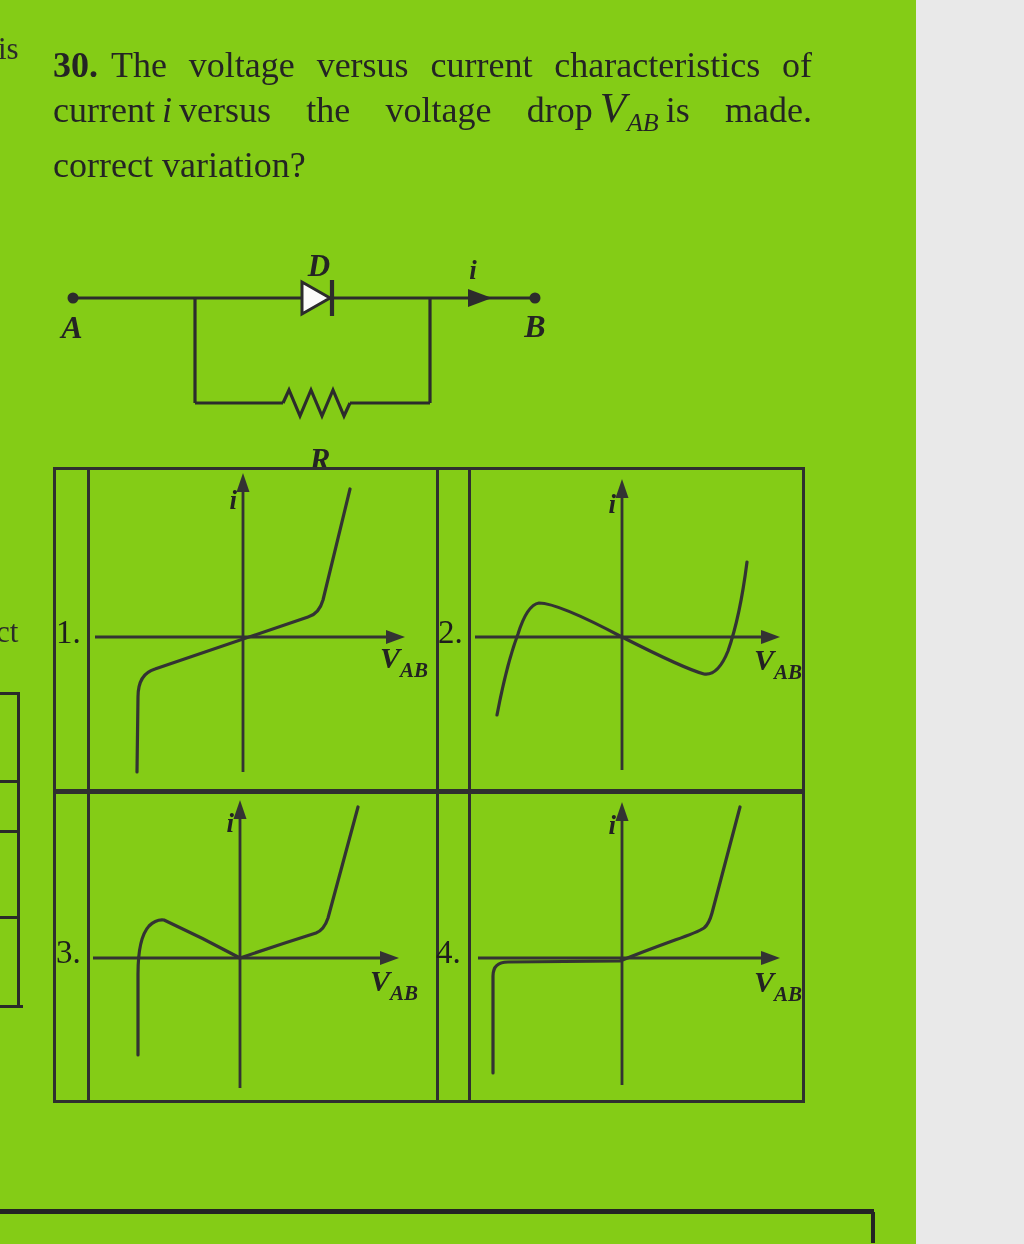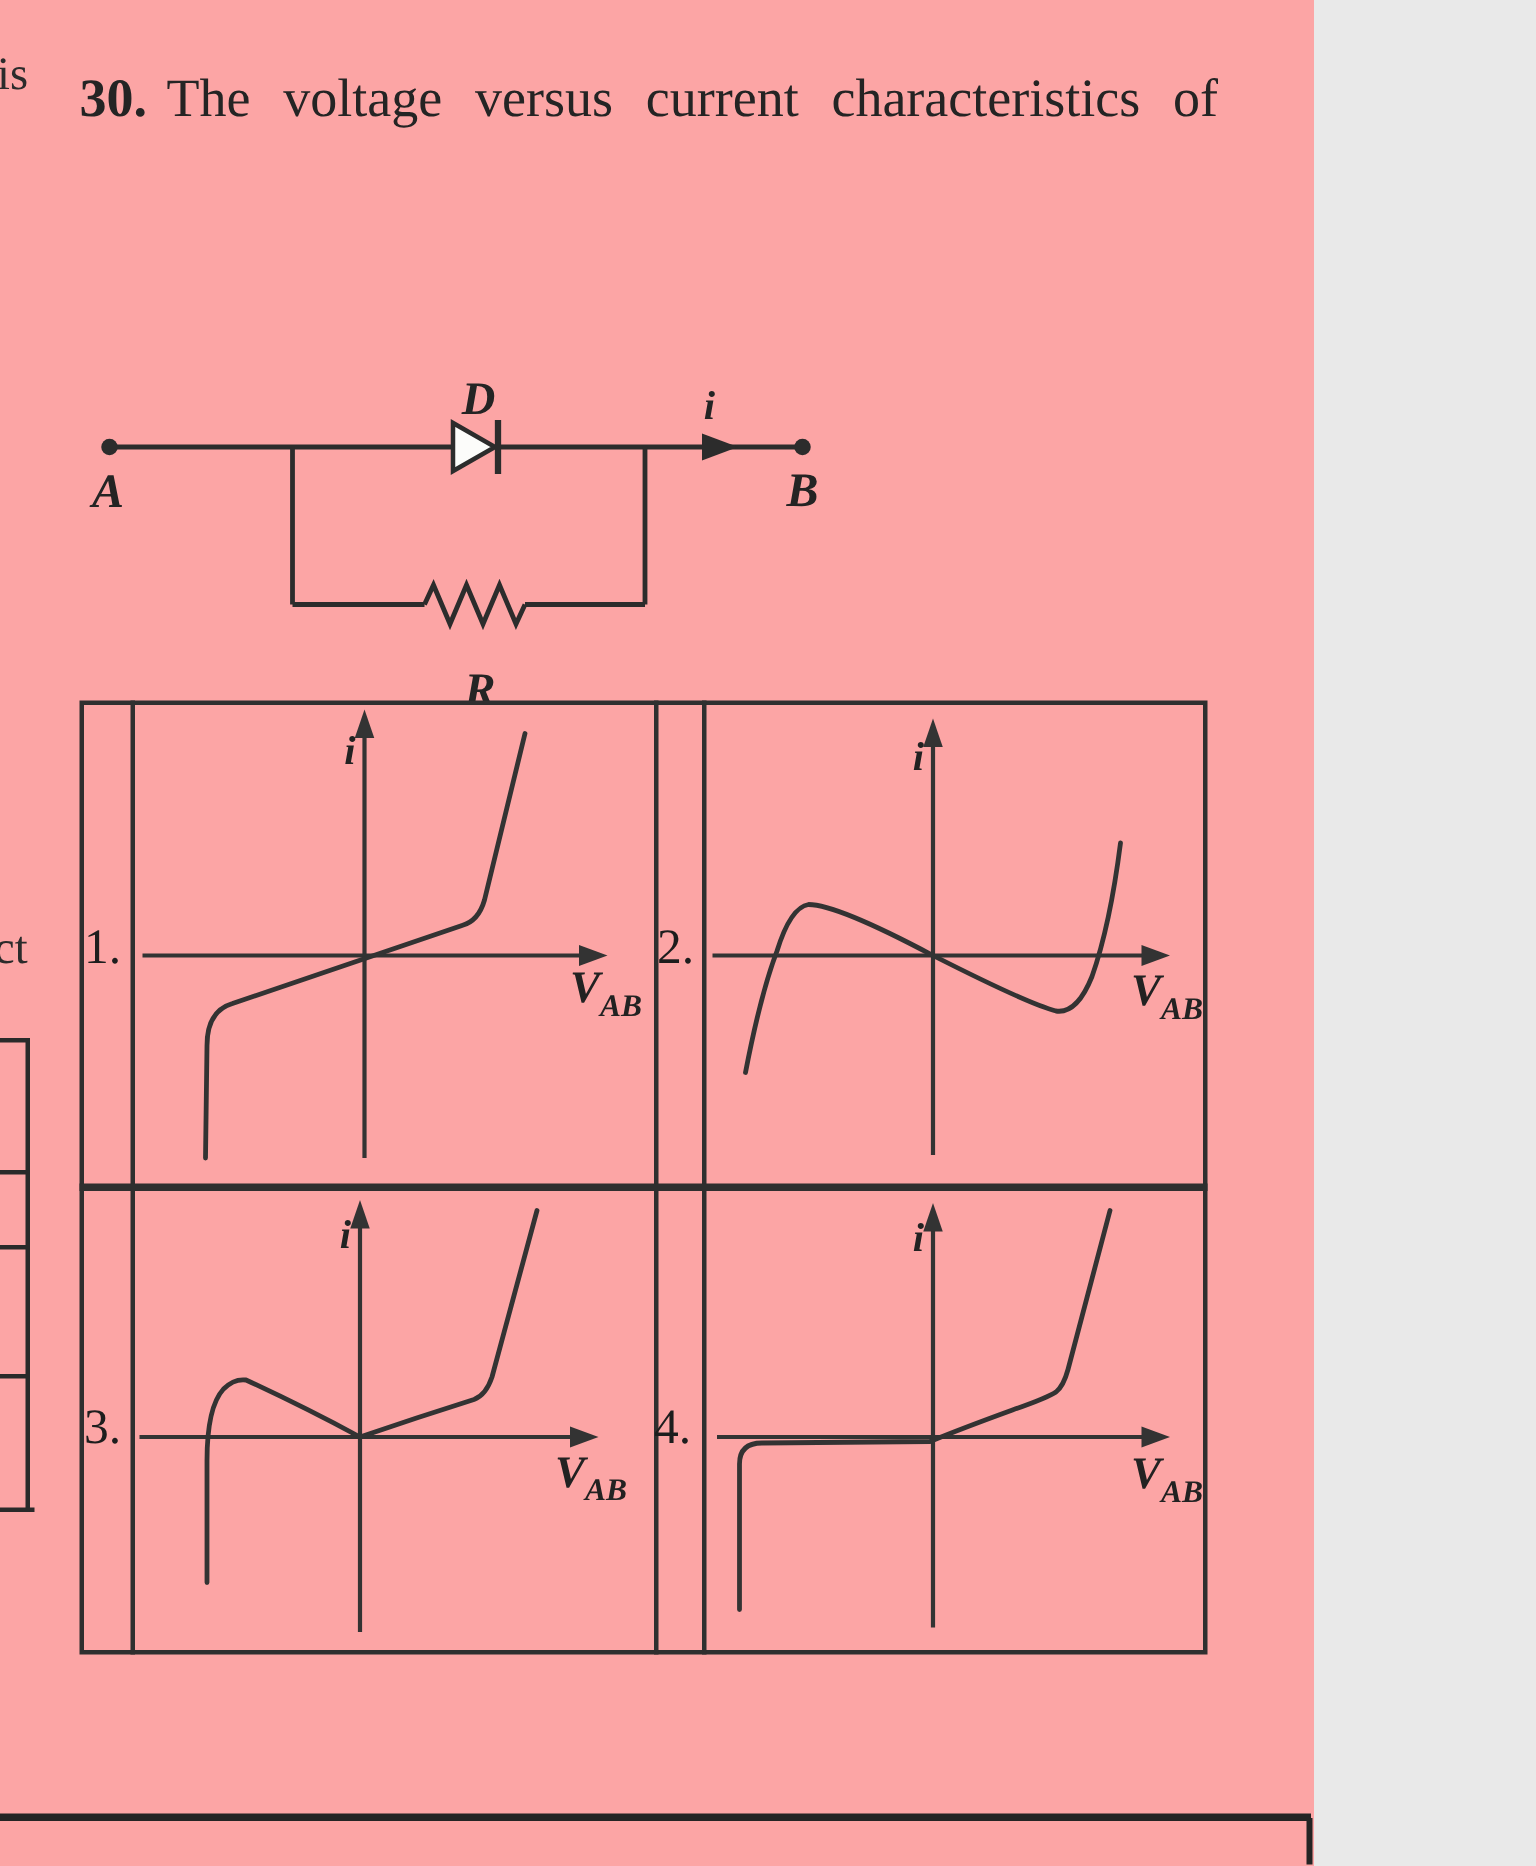--- a/index.html
+++ b/index.html
@@ -1,17 +1,17 @@
 <!DOCTYPE html>
 <html><head>
 <meta charset="utf-8">
 <style>
   html,body{margin:0;padding:0;background:#e9e9e9;}
-  .page{position:relative;width:876px;height:1244px;background:#fca5a5;overflow:hidden;
-        font-family:"Liberation Serif","DejaVu Serif",serif;color:#232323;}
+  .page{position:relative;width:876px;height:1244px;background:#84cc16;overflow:hidden;
+        font-family:"Liberation Serif","DejaVu Serif",serif;color:#232323;padding-left:40px;}
   .abs{position:absolute;}
 
   
   .qblock{left:53px;top:44px;width:759px;font-size:36px;line-height:42.5px;color:#242424;}
   .jline{text-align:justify;text-align-last:justify;}
   .qnum{font-weight:bold;margin-right:13px;}
   .mi{font-style:italic;margin:0 7px;}
   .mV{font-style:italic;font-size:43px;margin:0 7px;}
   .mV .msub{font-style:italic;font-size:26px;vertical-align:-9px;margin-left:1px;}
 
@@ -57,20 +57,22 @@
     <div class="abs lt-line" style="left:17px;top:692px;width:2.8px;height:316px;"></div>
     <div class="abs lt-line" style="left:0;top:692px;width:20px;height:2.8px;"></div>
     <div class="abs lt-line" style="left:0;top:780px;width:20px;height:2.8px;"></div>
     <div class="abs lt-line" style="left:0;top:830px;width:20px;height:2.8px;"></div>
     <div class="abs lt-line" style="left:0;top:916px;width:20px;height:2.8px;"></div>
     <div class="abs lt-line" style="left:0;top:1005px;width:23px;height:3px;"></div>
   </div>
 
   <div class="abs qblock">
     <div class="jline"><b class="qnum">30.</b><span>The voltage versus current characteristics of</span></div>
+    <div class="jline"><span>current</span><span class="mi">i</span><span>versus the voltage drop</span><span class="mV"><span>V</span><span class="msub">AB</span></span><span>is made.</span></div>
+    <div><span>correct variation?</span></div>
   </div>
 
   <svg class="abs" style="left:40px;top:240px;" width="520" height="245" viewBox="0 0 520 245">
     <line class="cwire" x1="33" y1="58" x2="262" y2="58"></line>
     <line class="cwire" x1="292" y1="58" x2="497" y2="58"></line>
     <line class="cwire" x1="155" y1="58" x2="155" y2="163"></line>
     <line class="cwire" x1="390" y1="58" x2="390" y2="163"></line>
     <line class="cwire" x1="155" y1="163" x2="243" y2="163"></line>
     <line class="cwire" x1="310" y1="163" x2="390" y2="163"></line>
     <path class="cwire" d="M 243 163 L 249 150 L 260 176 L 271 150 L 282 176 L 293 150 L 304 176 L 310 163"></path>

